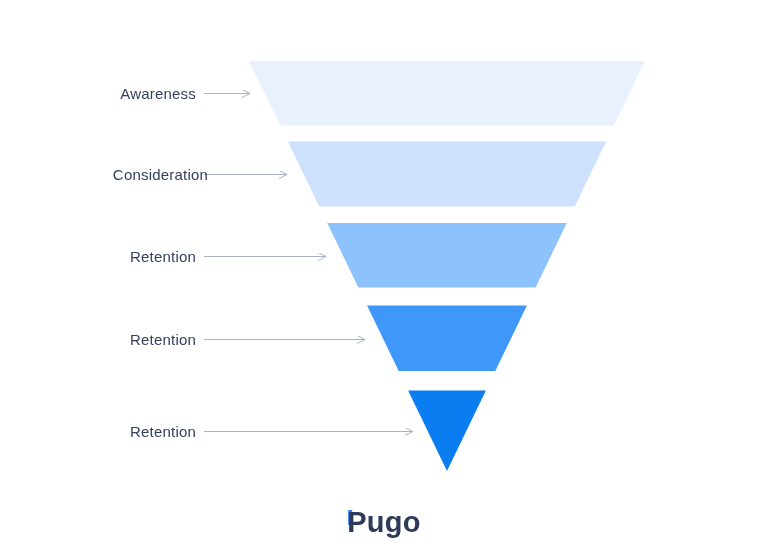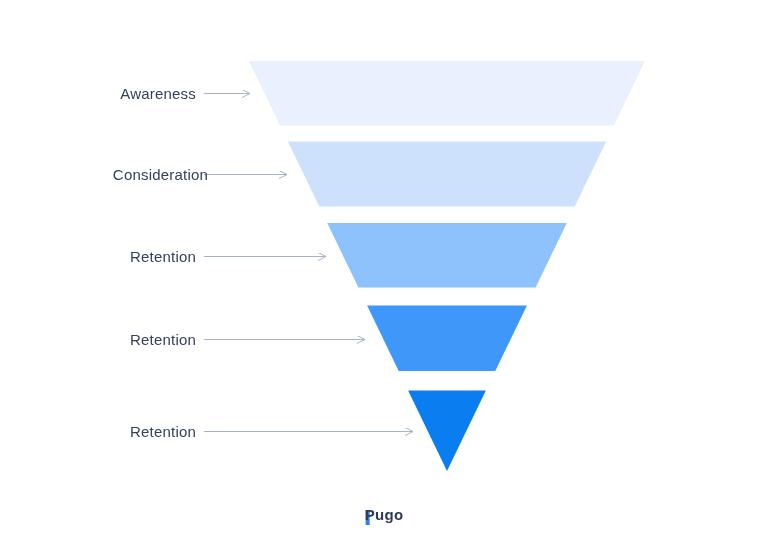--- a/index.html
+++ b/index.html
@@ -31,21 +31,21 @@
     font-size: 15px;
     font-weight: 500;
     letter-spacing: 0.2px;
     white-space: nowrap;
   }
   .logo {
     position: absolute;
     top: 506px;
     left: 50%;
     transform: translateX(-50%);
-    font-size: 15px;
+    font-size: 29px;
     font-weight: bold;
     letter-spacing: 0.3px;
     white-space: nowrap;
   }
   .logo-accent {
     position: absolute;
     left: 1px;
     top: 4px;
     width: 4px;
     height: 15px;

